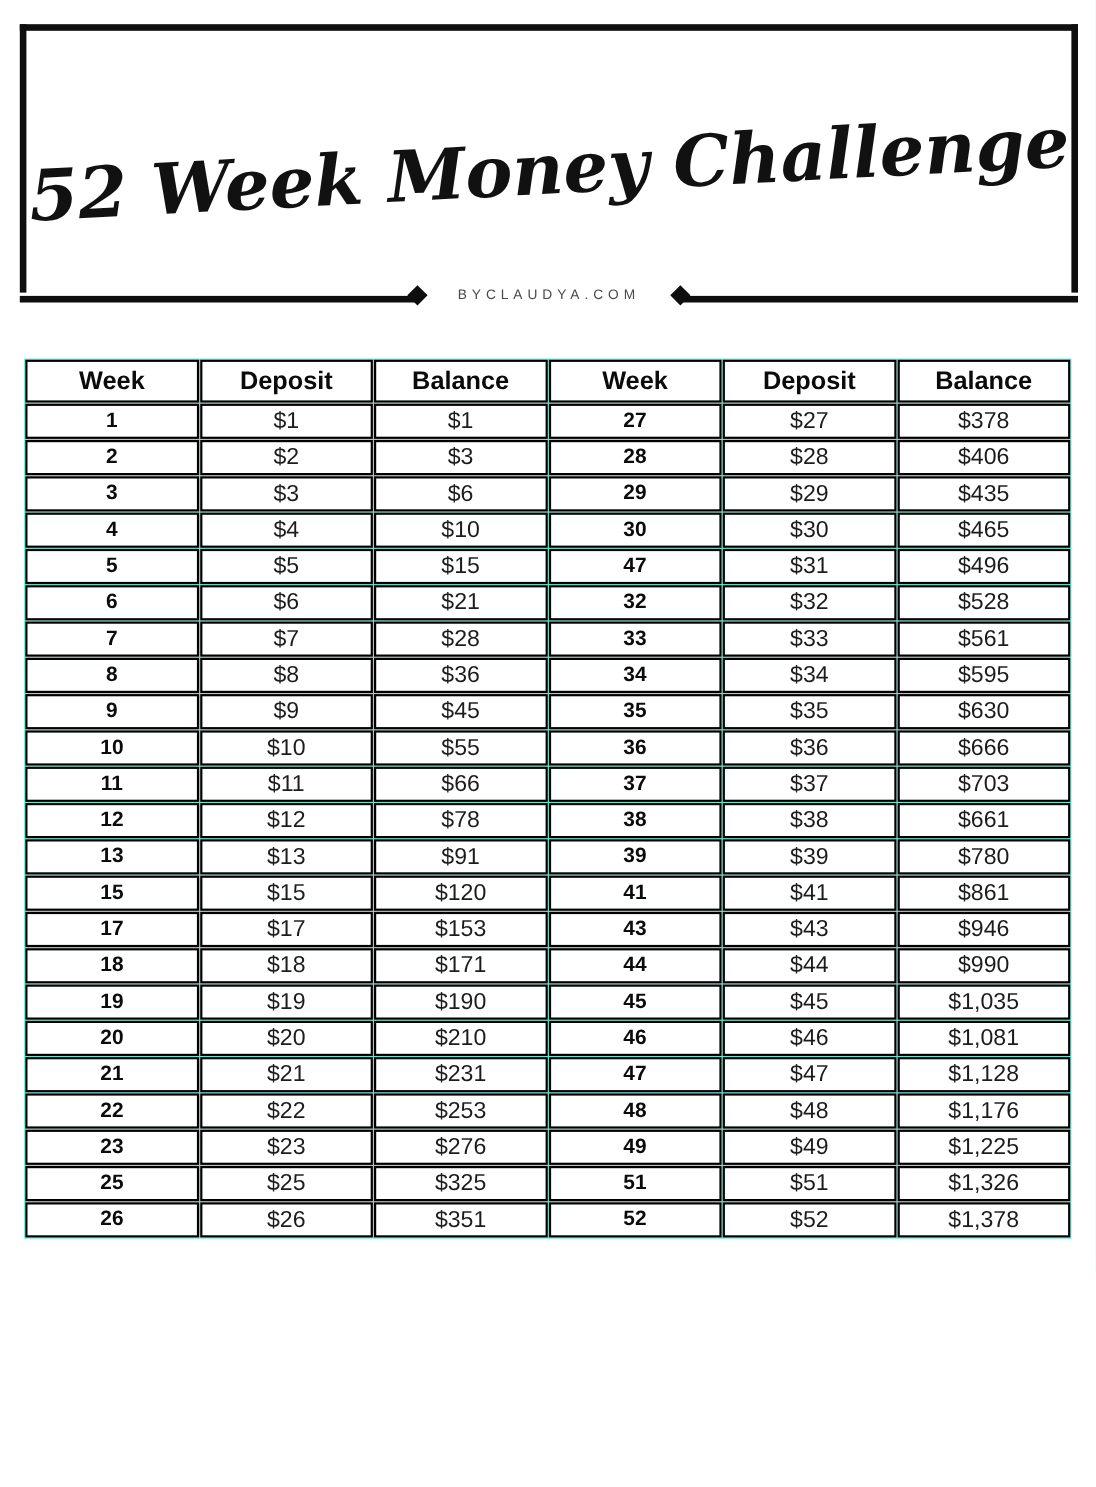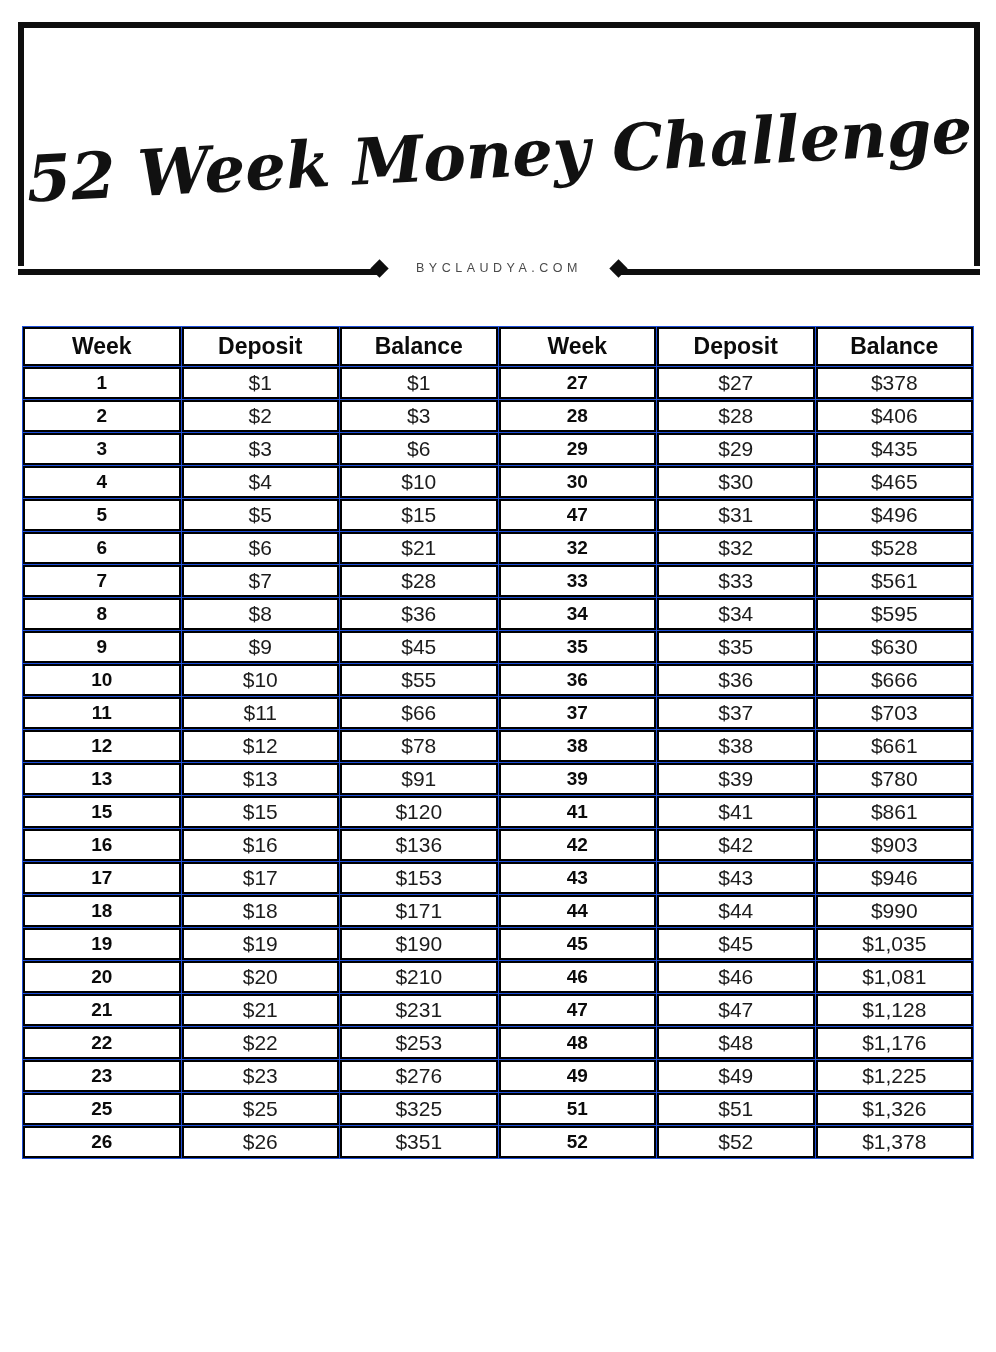--- a/index.html
+++ b/index.html
@@ -76,21 +76,21 @@
 
   
   .money-table {
     position: absolute;
     left: 22px;
     top: 326px;
     width: 952px;
     border-collapse: separate;
     border-spacing: 1px;
     table-layout: fixed;
-    background: #1d4ed8;
+    background: #5eead4;
   }
   .money-table th,
   .money-table td {
     border: 2px solid #000000;
     text-align: center;
     vertical-align: middle;
     padding: 0;
     overflow: hidden;
     background: #ffffff;
   }
@@ -247,28 +247,20 @@
         </tr>
         <tr>
           <td class="week">15</td>
           <td>$15</td>
           <td>$120</td>
           <td class="week">41</td>
           <td>$41</td>
           <td>$861</td>
         </tr>
         <tr>
-          <td class="week">16</td>
-          <td>$16</td>
-          <td>$136</td>
-          <td class="week">42</td>
-          <td>$42</td>
-          <td>$903</td>
-        </tr>
-        <tr>
           <td class="week">17</td>
           <td>$17</td>
           <td>$153</td>
           <td class="week">43</td>
           <td>$43</td>
           <td>$946</td>
         </tr>
         <tr>
           <td class="week">18</td>
           <td>$18</td>

